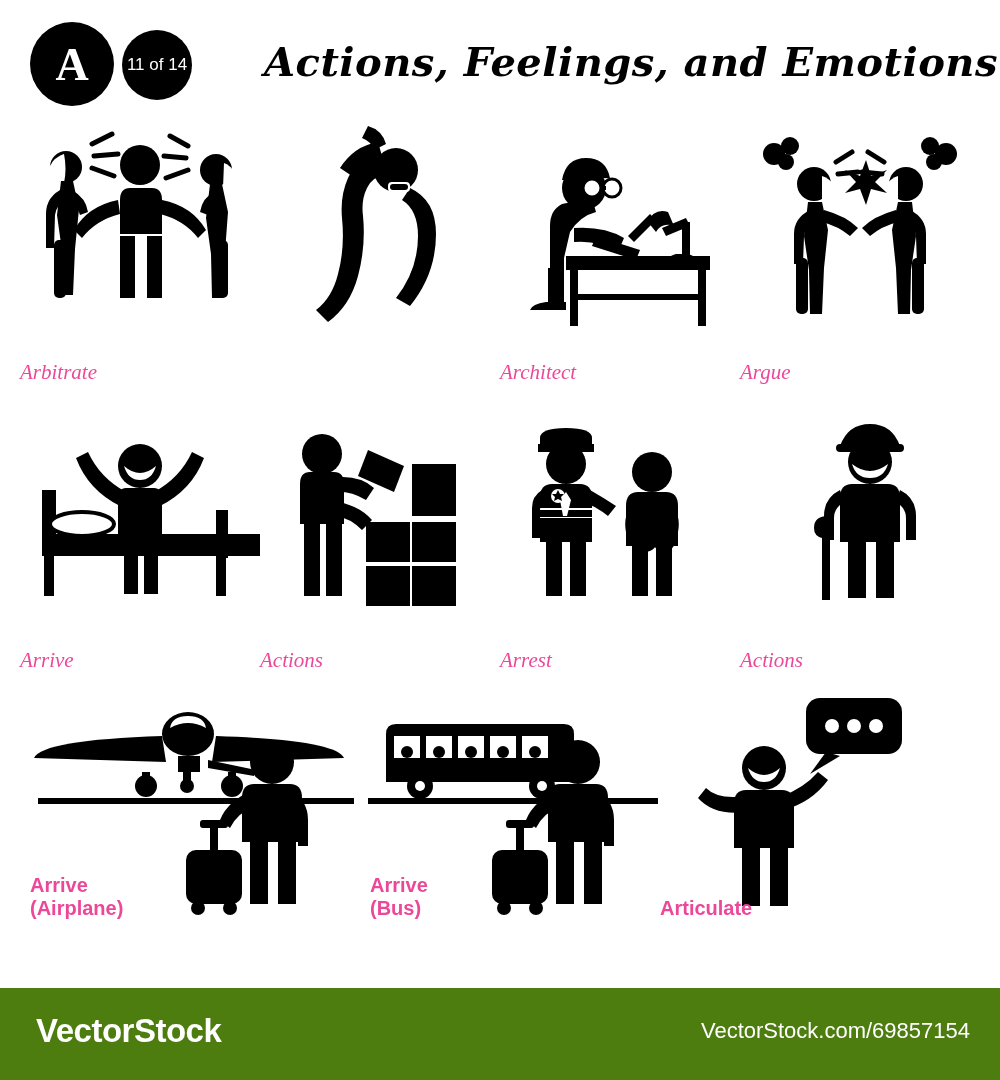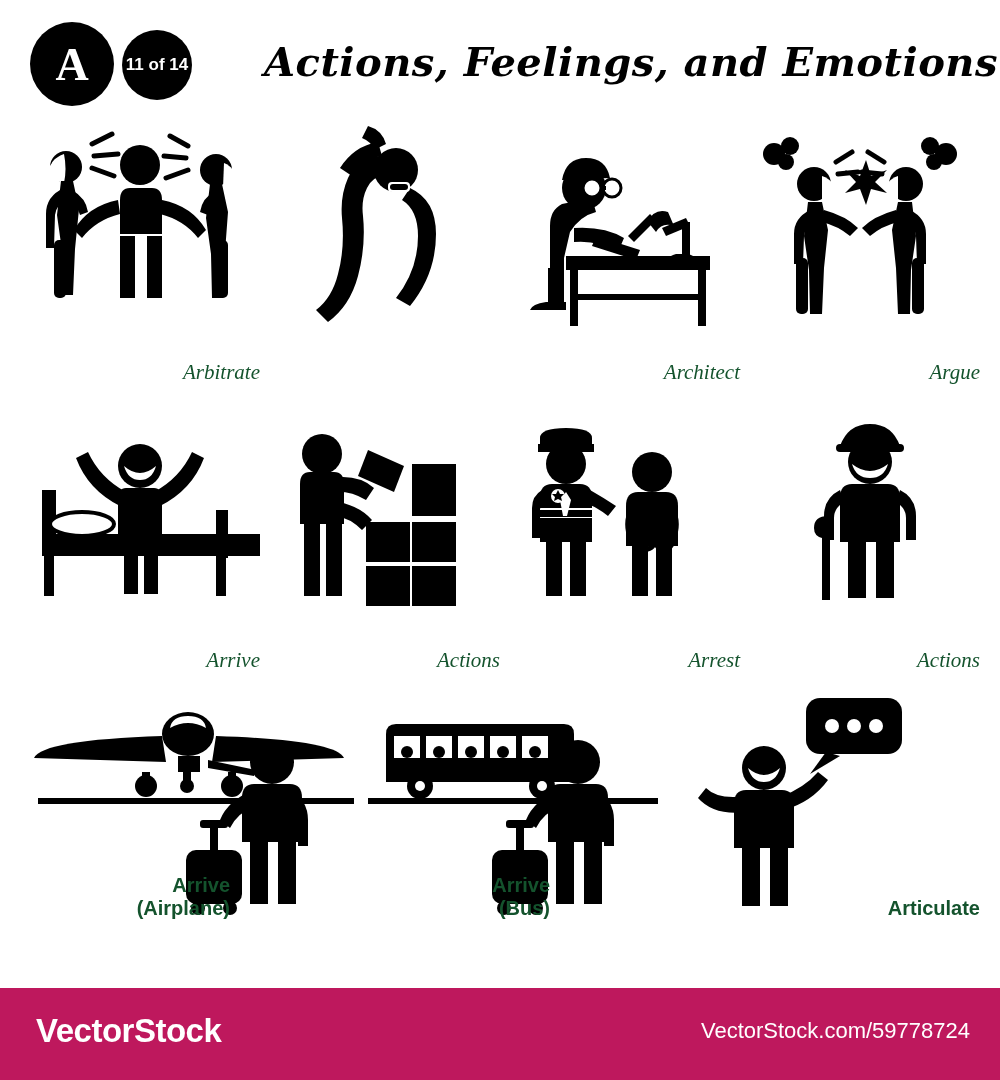--- a/index.html
+++ b/index.html
@@ -41,21 +41,21 @@
   .badge-letter {
     left: 30px; top: 22px;
     width: 84px; height: 84px;
     font-size: 46px;
     font-weight: bold;
   }
   .badge-count {
     left: 122px; top: 30px;
     width: 70px; height: 70px;
     font-size: 17px;
-    font-weight: bold;
+    font-weight: normal;
     font-family: "Liberation Sans", sans-serif;
   }
   .title {
     position: absolute;
     left: 264px;
     top: 38px;
     font-family: "DejaVu Serif", serif;
     font-size: 40px;
     font-style: italic;
     font-weight: bold;
@@ -87,44 +87,44 @@
     left: 0; top: 0;
     width: 240px;
     height: 238px;
   }
   .art svg { display: block; }
   .caption {
     position: absolute;
     left: 0;
     bottom: 22px;
     width: 240px;
-    text-align: right;
+    text-align: left;
     font-family: "Liberation Serif", serif;
     font-style: italic;
     font-size: 21px;
-    color: #14532d;
+    color: #ec4899;
     line-height: 1.15;
   }
   .caption.plain {
     font-family: "Liberation Sans", sans-serif;
     font-style: normal;
     font-weight: bold;
     font-size: 20px;
   }
   .cell.r3 .caption { bottom: 78px; }
   .cell.r3 .caption.low { bottom: 62px; }
 
   
   .footer {
     position: absolute;
     left: 0;
     bottom: 0;
     width: 1000px;
     height: 92px;
-    background: #be185d;
+    background: #4d7c0f;
     color: #ffffff;
   }
   .footer-logo {
     position: absolute;
     left: 36px;
     top: 24px;
     font-family: "Liberation Sans", sans-serif;
     font-size: 33px;
     font-weight: bold;
     letter-spacing: -0.5px;
@@ -515,16 +515,16 @@
             </g>
           </svg>
         </div>
         <div class="caption plain low" style="width:320px;left:0">Articulate</div>
       </div>
     </div>
   </div>
 
   <div class="footer">
     <div class="footer-logo">VectorStock</div>
-    <div class="footer-id">VectorStock.com/59778724</div>
+    <div class="footer-id">VectorStock.com/69857154</div>
   </div>
 
 </div>
 
 </body></html>

